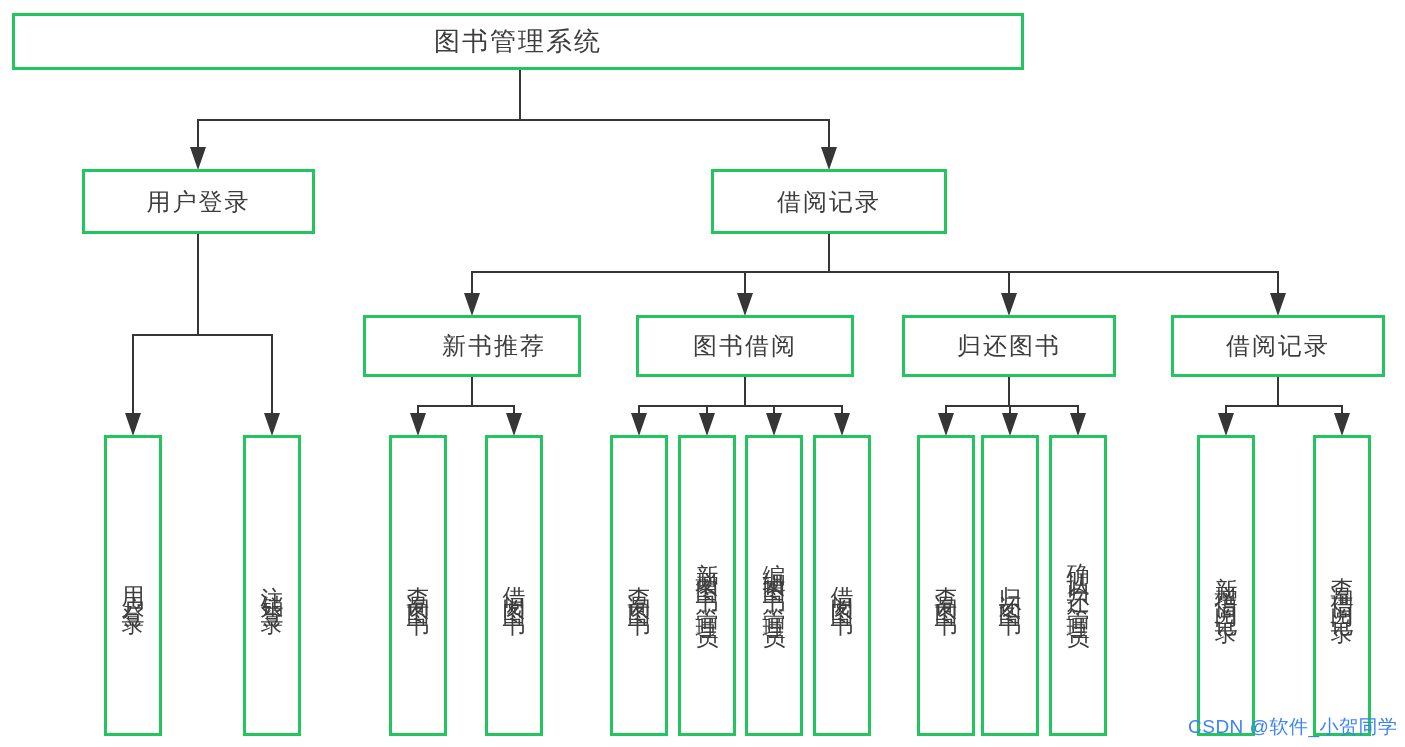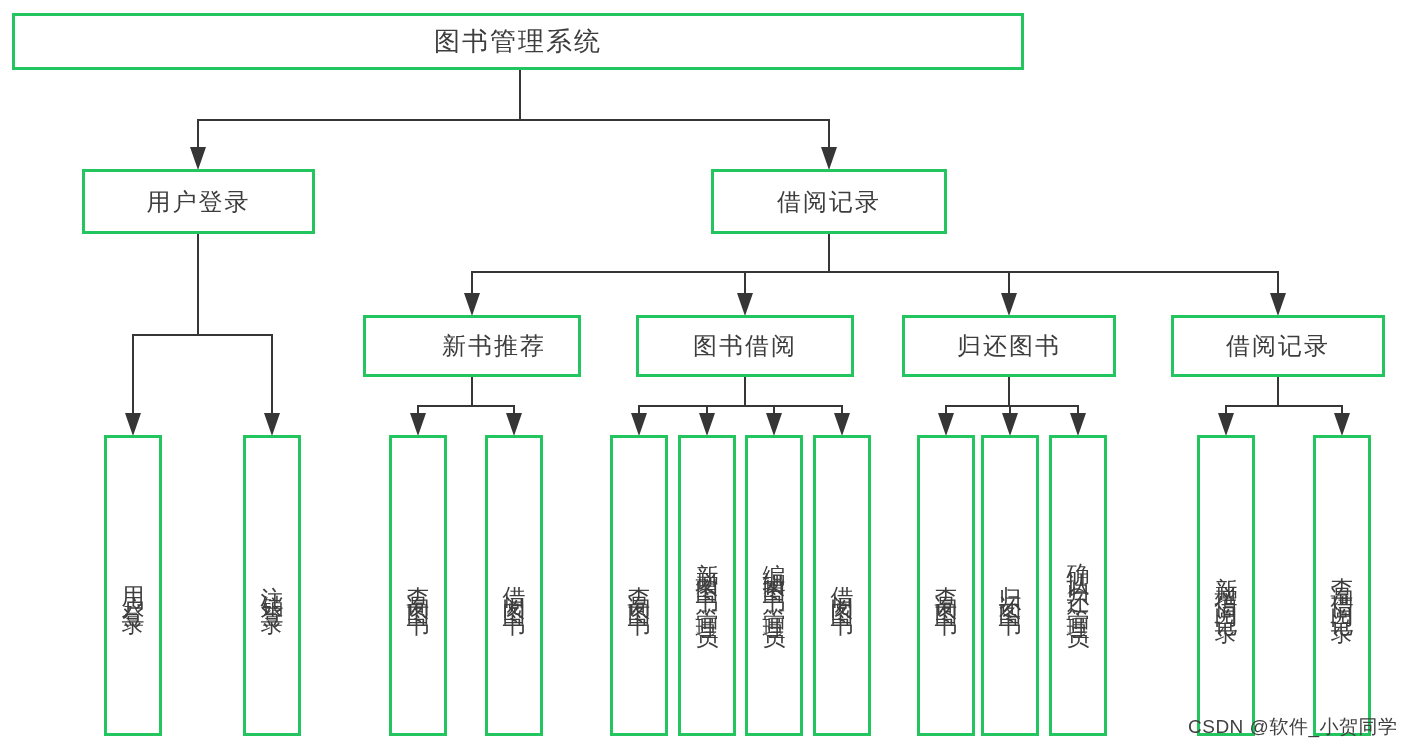--- a/index.html
+++ b/index.html
@@ -37,21 +37,21 @@
     letter-spacing: 9px;
     line-height: 1;
     white-space: nowrap;
   }
   .watermark {
     position: absolute;
     left: 1188px;
     top: 714px;
     font-size: 19px;
     letter-spacing: 0.5px;
-    color: #404040;
+    color: #3b82f6;
     z-index: 3;
     white-space: nowrap;
   }
 </style>
 </head>
 <body>
 
 <div class="stage">
 
   <svg class="connectors" viewBox="0 0 1405 747" xmlns="http://www.w3.org/2000/svg">

